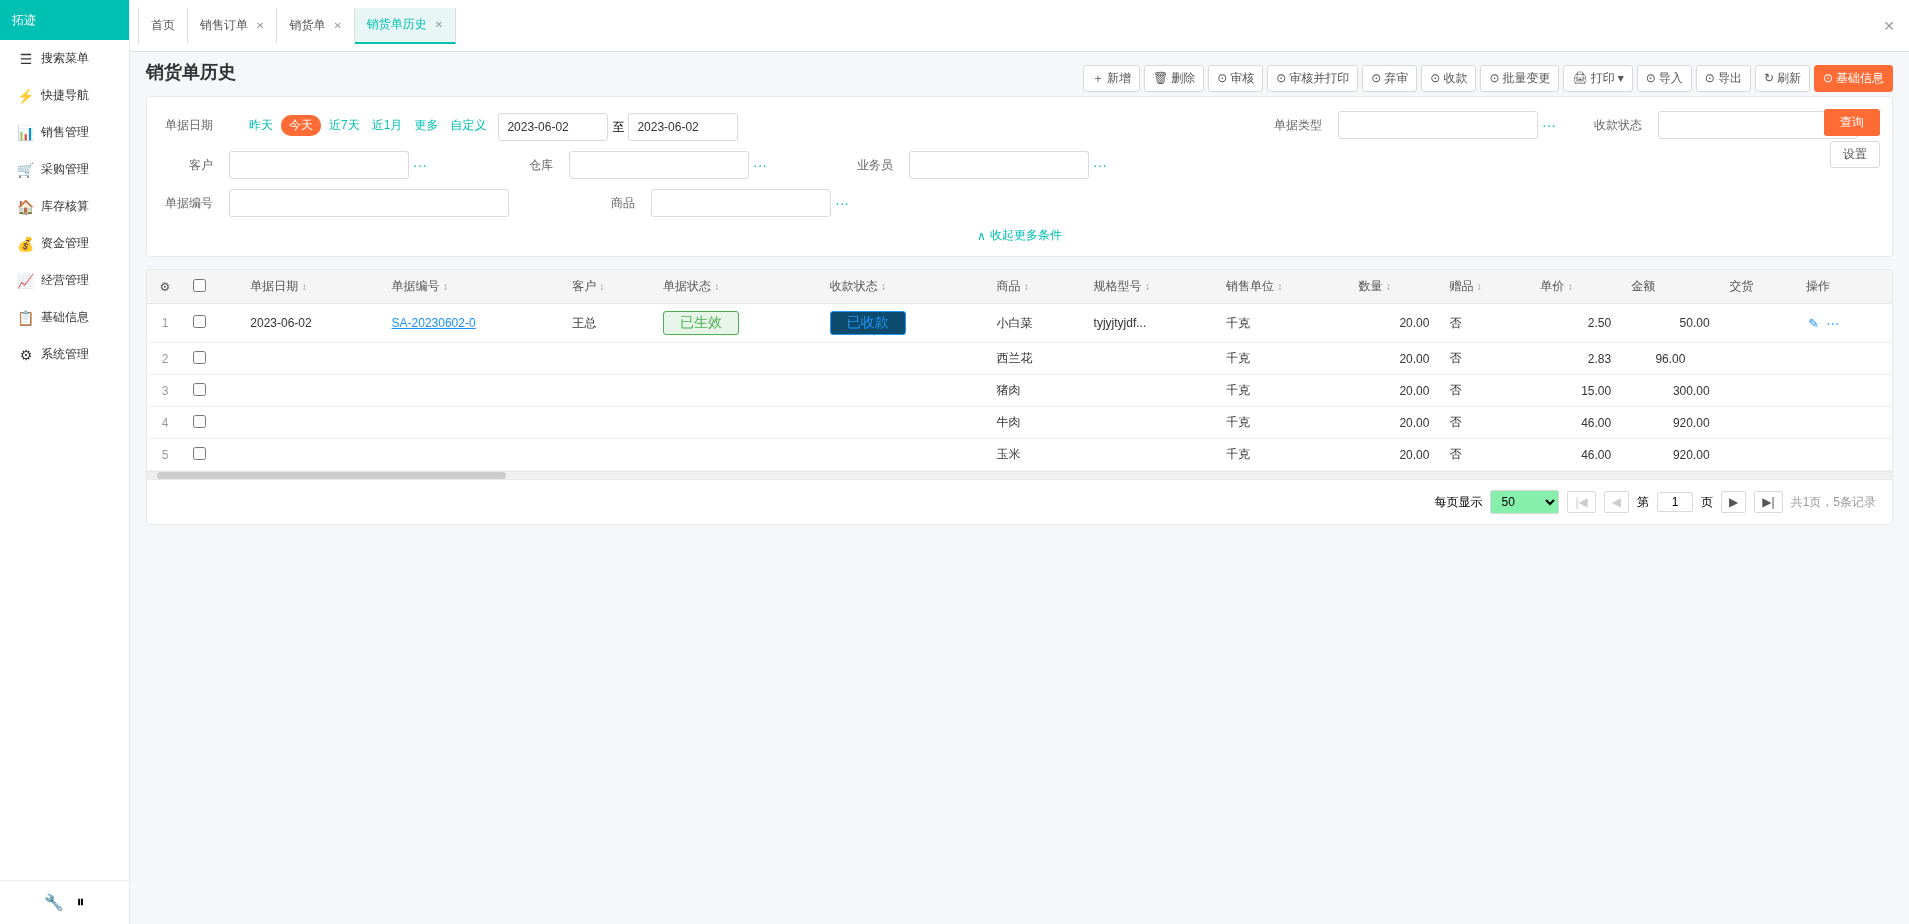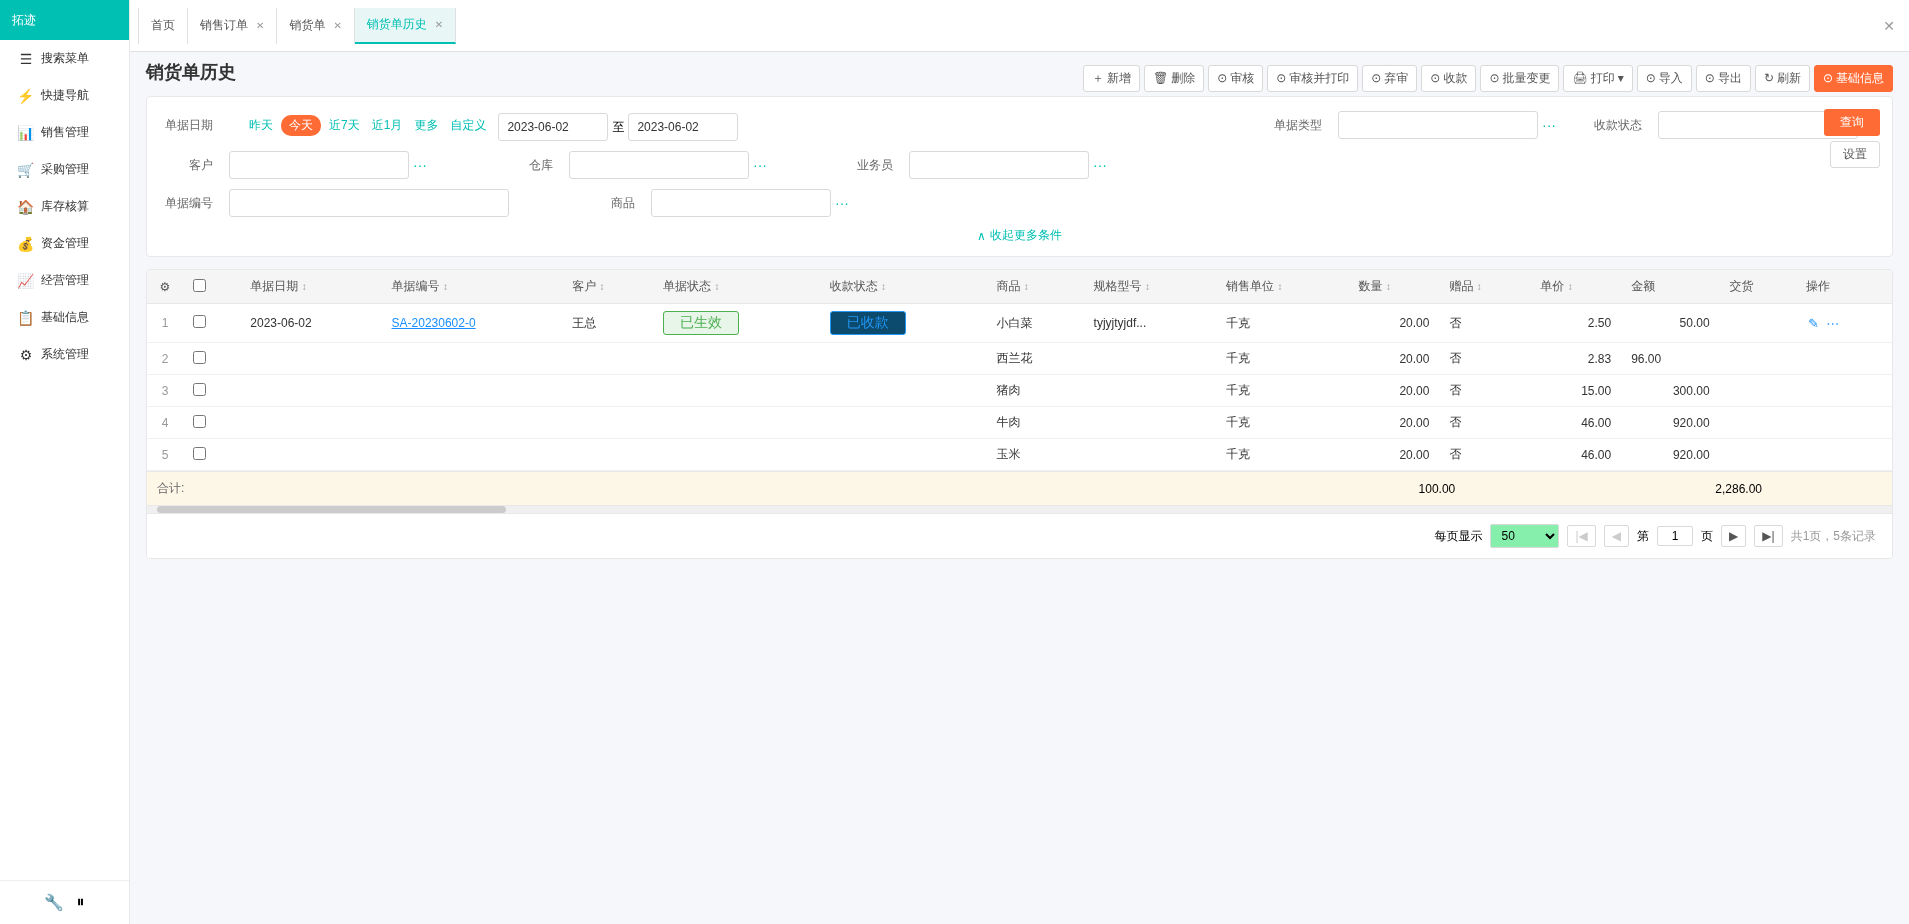--- a/index.html
+++ b/index.html
@@ -620,21 +620,21 @@
               <td></td>
               <td></td>
               <td></td>
               <td></td>
               <td>西兰花</td>
               <td></td>
               <td>千克</td>
               <td style="text-align:right;">20.00</td>
               <td>否</td>
               <td style="text-align:right;">2.83</td>
-              <td style="text-align:left;">96.00</td>
+              <td style="text-align:center;">96.00</td>
               <td></td>
               <td></td>
             </tr>
 
             <tr>
               <td style="text-align:center;color:#999;">3</td>
               <td><input type="checkbox" style=""></td>
               <td></td>
               <td></td>
               <td></td>
@@ -684,29 +684,20 @@
               <td style="text-align:right;">20.00</td>
               <td>否</td>
               <td style="text-align:right;">46.00</td>
               <td style="text-align:right;">920.00</td>
               <td></td>
               <td></td>
             </tr>
           </tbody>
         </table>
 
-        <div class="table-footer">
-          <span class="table-footer-label" style="margin-right:10px;">合计:</span>
-          <div style="flex:1;display:flex;justify-content:flex-end;gap:40px;padding-right:260px;">
-            <span style="min-width:80px;text-align:right;">100.00</span>
-          </div>
-          <div style="padding-right:120px;">
-            <span>2,286.00</span>
-          </div>
-        </div>
 
         <div class="scrollbar-area">
           <div class="scrollbar-thumb"></div>
         </div>
 
         <div class="pagination">
           <span>每页显示</span>
           <select class="per-page-select">
             <option value="50">50</option>
             <option value="10">10</option>

